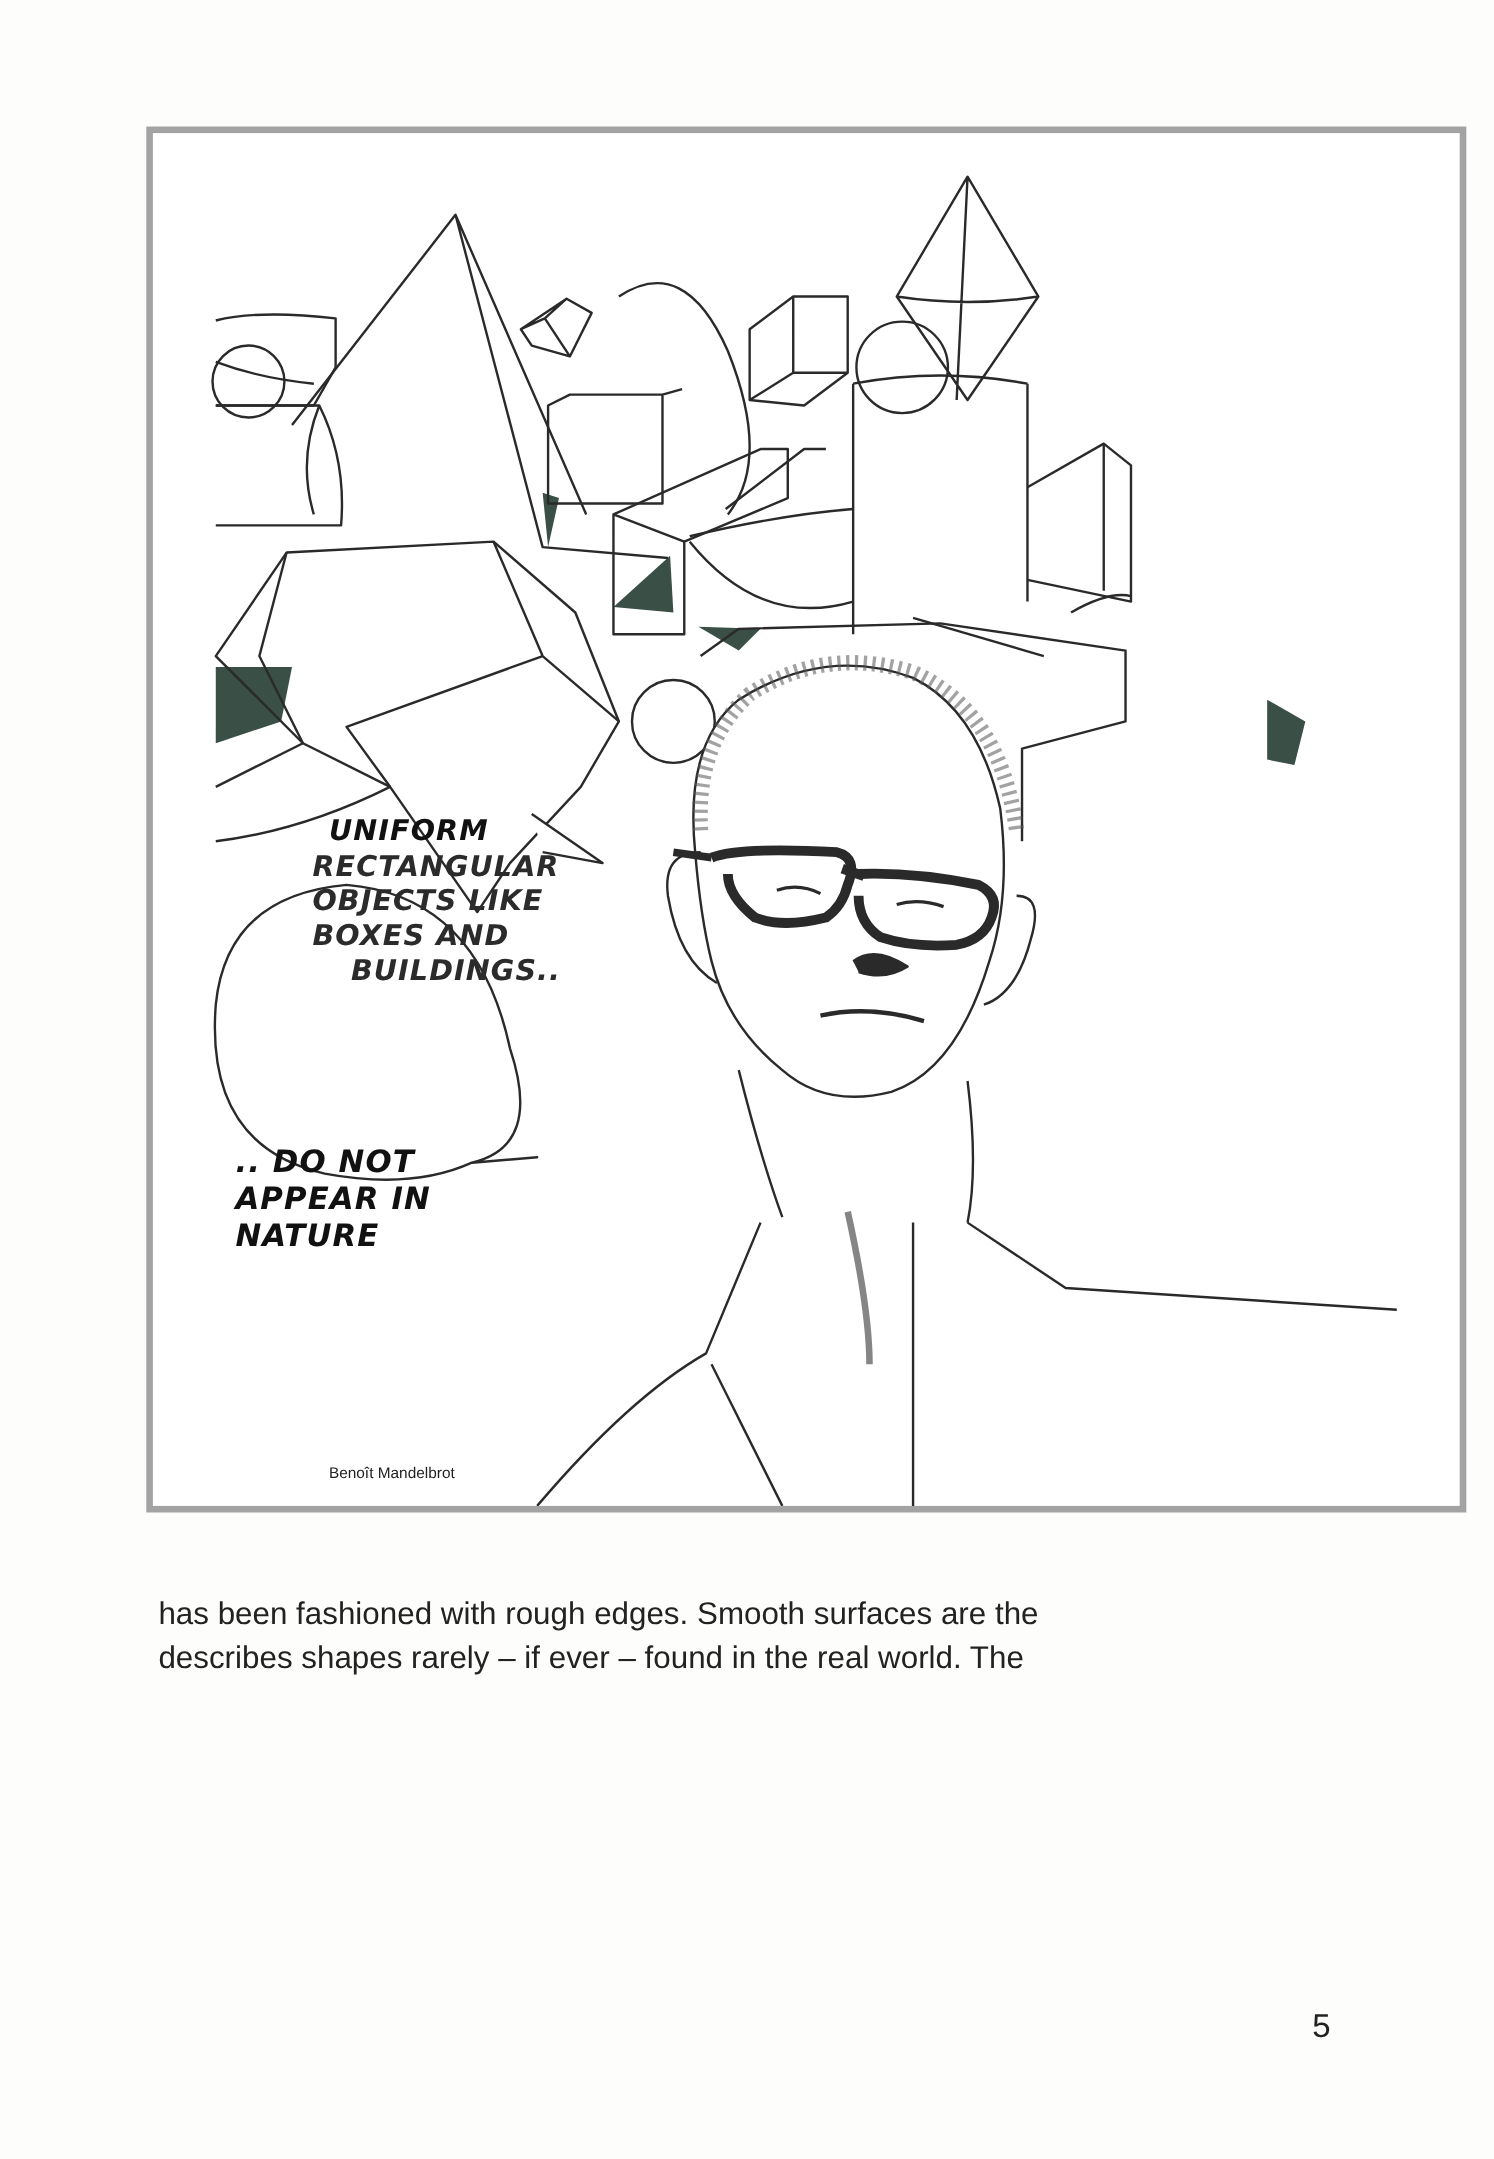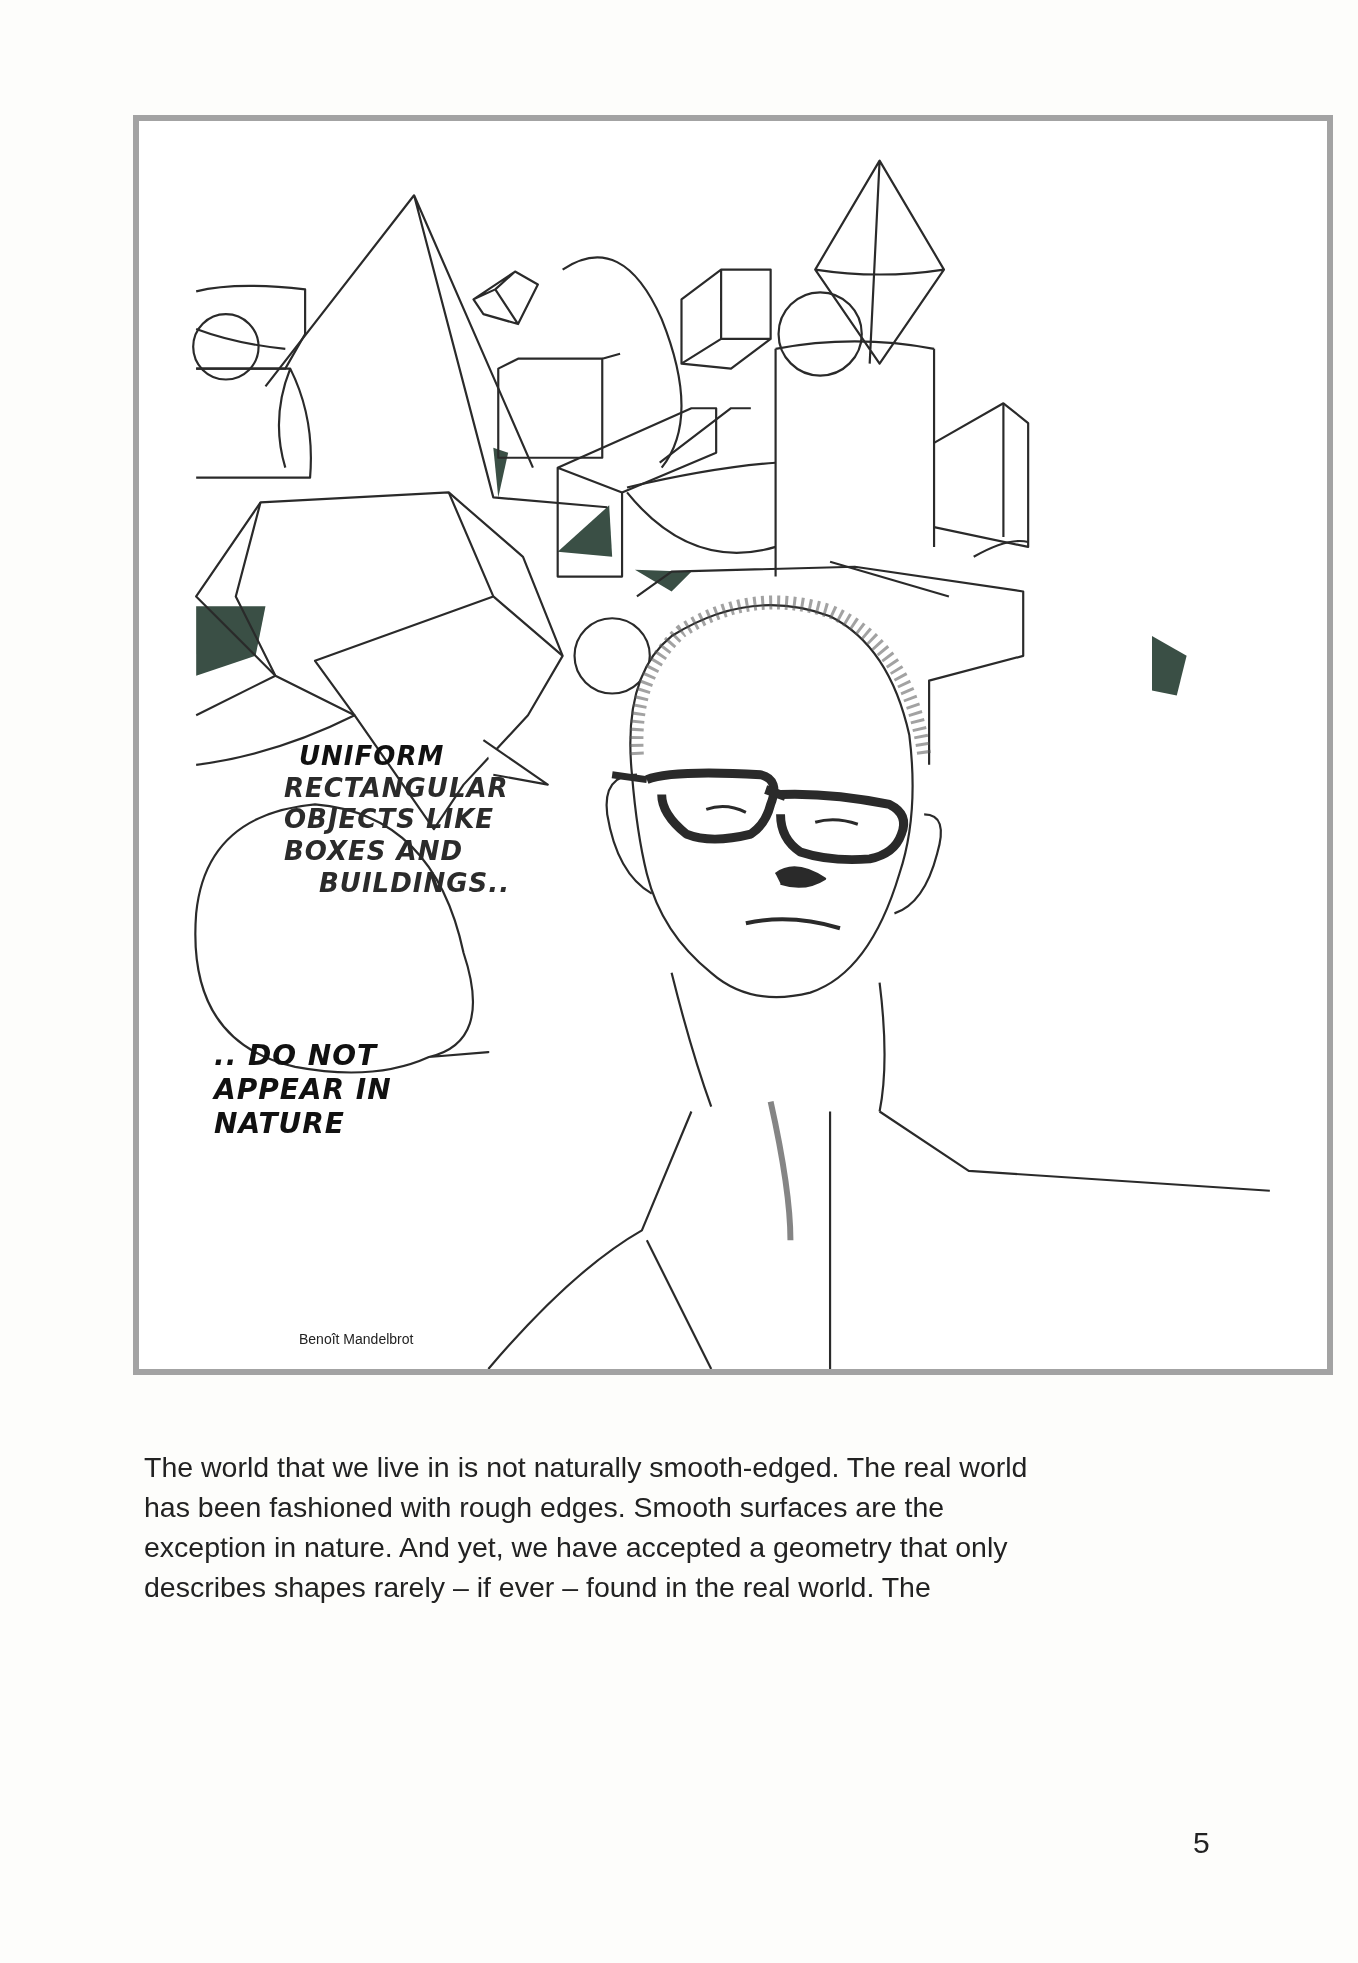--- a/index.html
+++ b/index.html
@@ -158,20 +158,18 @@
     <div class="bubble-text bubble2">
       <span class="line">.. DO NOT</span>
       <span class="line">APPEAR IN</span>
       <span class="line">NATURE</span>
     </div>
 
     <div class="caption">Benoît Mandelbrot</div>
   </div>
 
   <div class="body-text">
-    <span class="line">The world that we live in is not naturally smooth-edged. The real world</span>
     <span class="line">has been fashioned with rough edges. Smooth surfaces are the</span>
-    <span class="line">exception in nature. And yet, we have accepted a geometry that only</span>
     <span class="line">describes shapes rarely – if ever – found in the real world. The</span>
   </div>
 
   <div class="page-number">5</div>
 </div>
 
 </body></html>

